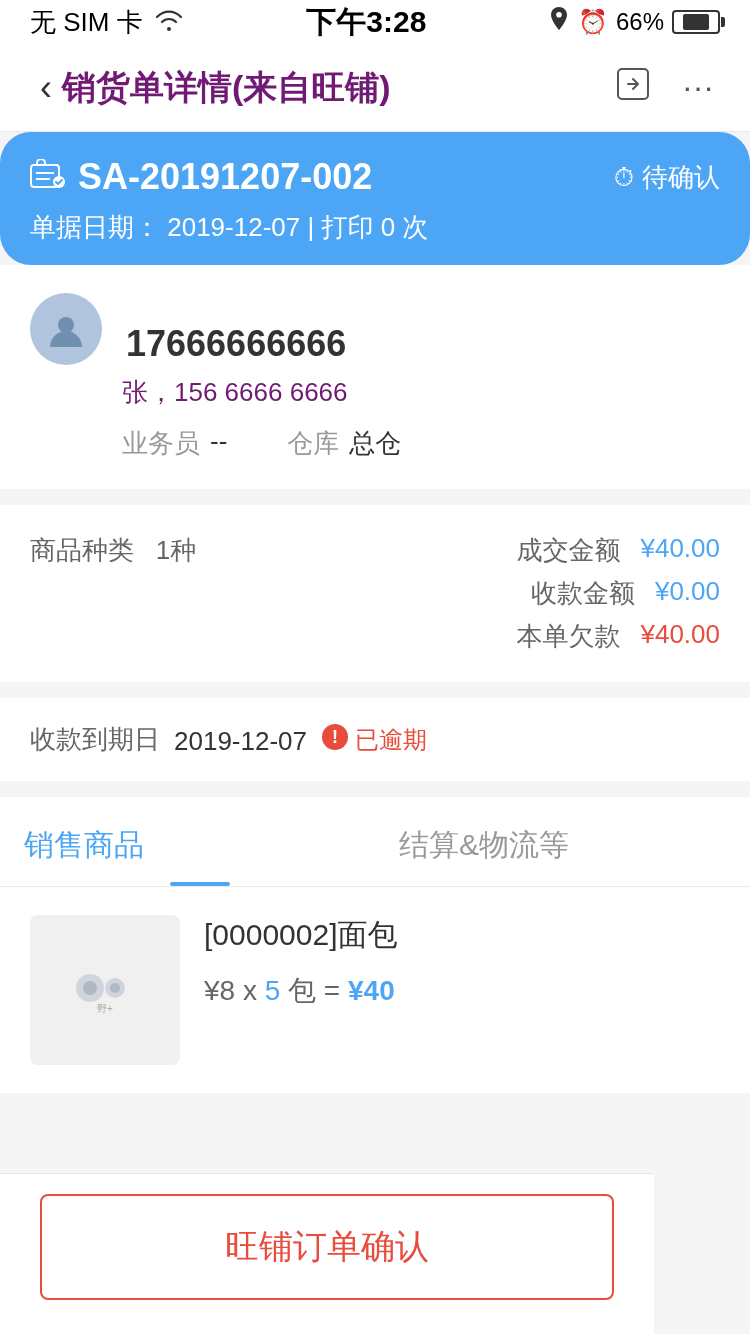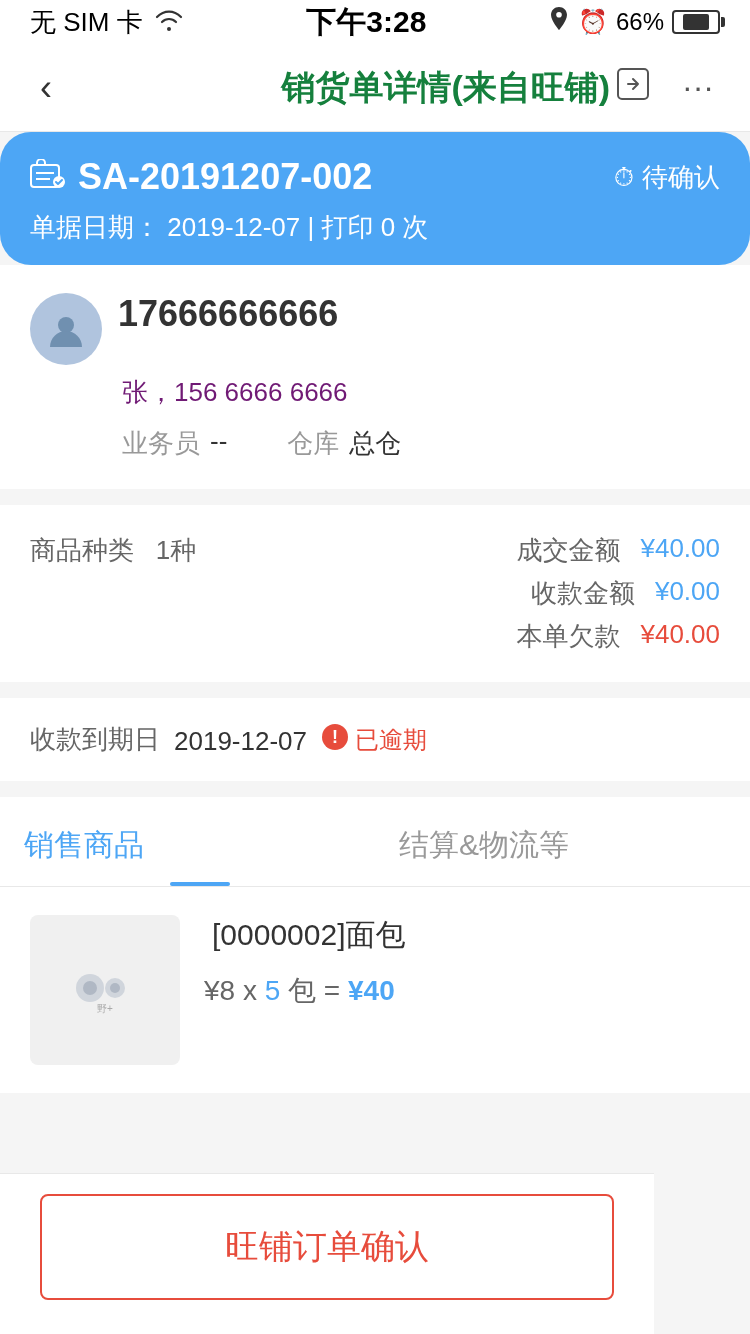--- a/index.html
+++ b/index.html
@@ -51,23 +51,23 @@
     }
     .nav-back {
       font-size: 36px;
       color: #333;
       cursor: pointer;
       padding: 10px;
     }
     .nav-title {
       font-size: 34px;
       font-weight: 600;
-      color: #15803d;
+      color: #701a75;
       flex: 1;
-      text-align: right;
+      text-align: left;
     }
     .nav-actions {
       display: flex;
       gap: 20px;
       align-items: center;
     }
     .nav-icon {
       font-size: 32px;
       color: #555;
       cursor: pointer;
@@ -113,22 +113,22 @@
     }
 
     
     .customer-section {
       background: #fff;
       padding: 28px 30px;
       margin-bottom: 16px;
     }
     .customer-row {
       display: flex;
-      align-items: flex-start;
-      gap: 16px;
+      align-items: flex-end;
+      gap: 24px;
       margin-bottom: 10px;
     }
     .avatar {
       width: 72px;
       height: 72px;
       border-radius: 50%;
       background: #b0c4de;
       display: flex;
       align-items: center;
       justify-content: center;
@@ -263,21 +263,20 @@
       flex-shrink: 0;
       font-size: 50px;
       color: #aaa;
     }
     .product-info { flex: 1; }
     .product-name {
       font-size: 30px;
       color: #333;
       margin-bottom: 16px;
       font-weight: 500;
-      margin-left: 8px;
     }
     .product-calc {
       font-size: 28px;
       color: #666;
     }
     .product-calc .qty { color: #4da6f5; }
     .product-calc .total { color: #4da6f5; font-weight: 600; }
 
     
     .bottom-area {

